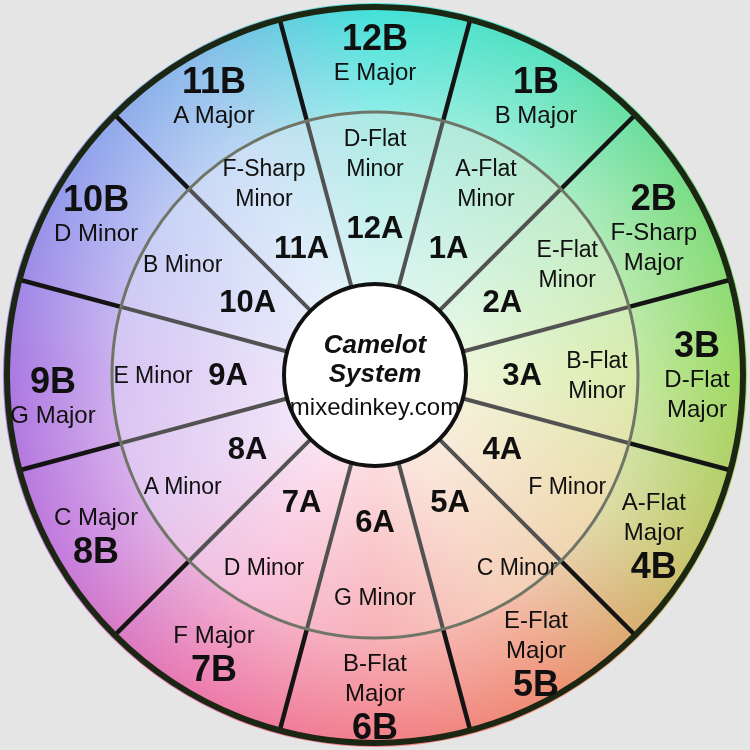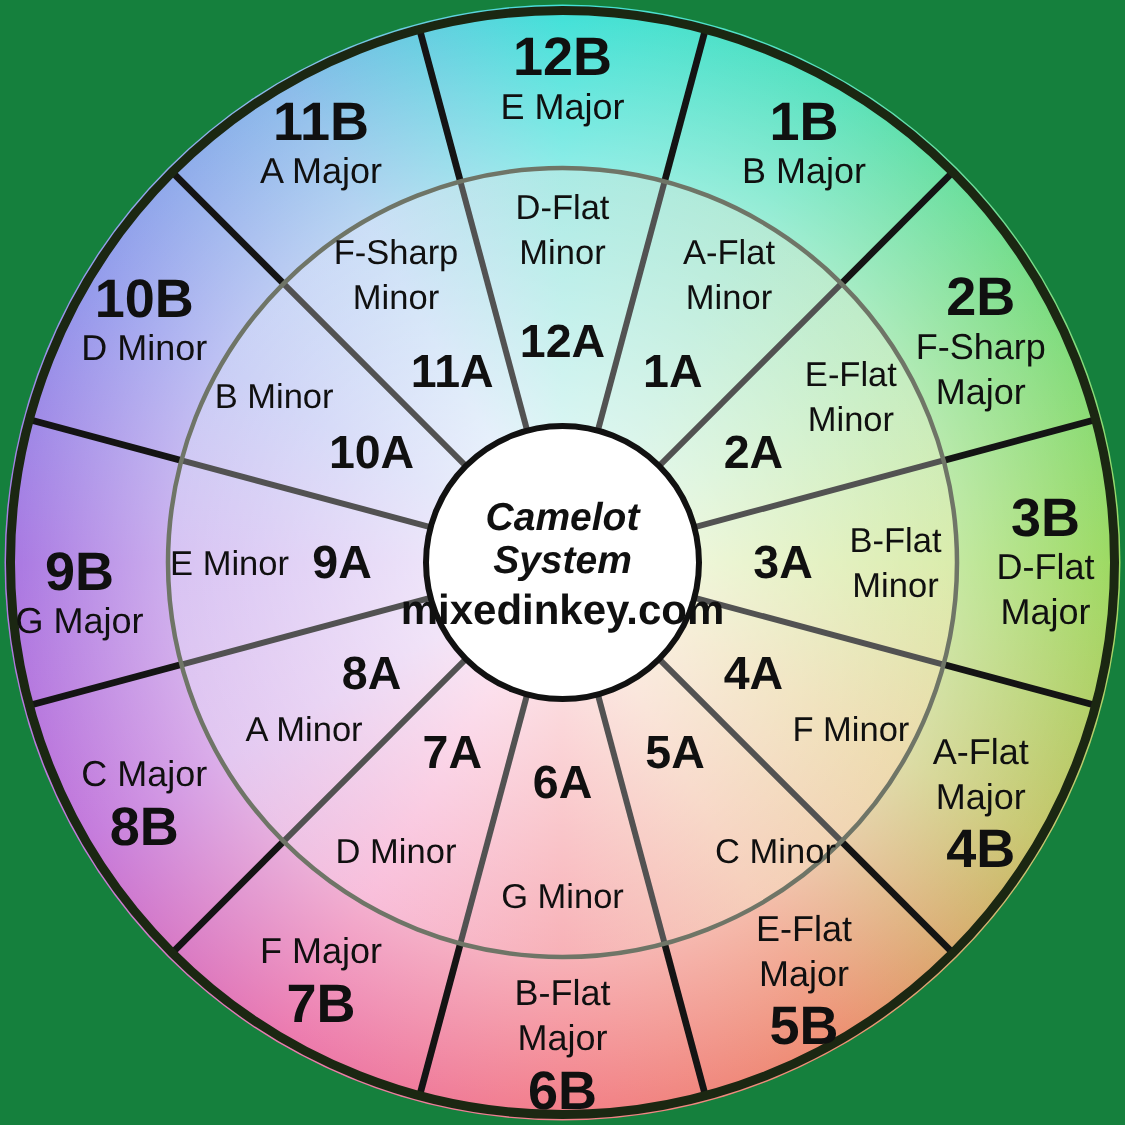--- a/index.html
+++ b/index.html
@@ -1,17 +1,17 @@
 <!DOCTYPE html>
 <html><head>
 <meta charset="utf-8">
 <style>
   html,body{margin:0;padding:0;background:#fff;}
   .stage{
-    position:relative;width:750px;height:750px;background:#15803d;overflow:hidden;
+    position:relative;width:750px;height:750px;background:#e5e5e5;overflow:hidden;
     font-family:"Liberation Sans",sans-serif;color:#101010;
   }
   .layer{position:absolute;border-radius:50%;}
   .ring-outer,.ring-outer-fade{left:3px;top:3px;width:744px;height:744px;}
   .ring-inner,.ring-inner-fade{left:112px;top:112px;width:526px;height:526px;}
   .ring-outer-fade{background:radial-gradient(circle closest-side,
       rgba(255,255,255,0.42) 0%,rgba(255,255,255,0.40) 70%,rgba(255,255,255,0) 98%);}
   .ring-inner-fade{background:radial-gradient(circle closest-side,
       rgba(255,255,255,0.78) 0%,rgba(255,255,255,0.55) 36%,rgba(255,255,255,0.05) 100%);}
   svg.lines{position:absolute;left:0;top:0;}
@@ -25,21 +25,21 @@
   .i-nm{font-size:23px;font-weight:400;line-height:30px;}
   .i-num{position:absolute;transform:translate(-50%,-50%);font-size:31px;
     font-weight:700;line-height:34px;white-space:nowrap;}
   .center-circle{
     position:absolute;left:282px;top:282px;width:178px;height:178px;
     background:#ffffff;border:4px solid #111;border-radius:50%;
     display:flex;flex-direction:column;align-items:center;justify-content:center;
     gap:4px;text-align:center;z-index:5;
   }
   .ctitle{font-size:26px;font-weight:700;line-height:29px;font-style:italic;}
-  .csub{font-size:28px;font-weight:700;line-height:29px;}
+  .csub{font-size:24px;font-weight:400;line-height:29px;}
 </style>
 </head>
 <body>
 
 <div class="stage">
   <div class="layer ring-outer" id="ringOuter" style="background: conic-gradient(rgb(67, 225, 216) 0deg, rgb(91, 226, 190) 30deg, rgb(124, 221, 134) 60deg, rgb(158, 218, 100) 90deg, rgb(199, 199, 111) 120deg, rgb(238, 145, 116) 150deg, rgb(243, 128, 138) 180deg, rgb(236, 123, 175) 210deg, rgb(197, 123, 220) 240deg, rgb(170, 121, 226) 270deg, rgb(149, 155, 236) 300deg, rgb(140, 188, 234) 330deg, rgb(67, 225, 216) 360deg);"></div>
   <div class="layer ring-outer-fade"></div>
   <div class="layer ring-inner" id="ringInner" style="background: conic-gradient(rgb(166, 233, 227) 0deg, rgb(175, 233, 211) 30deg, rgb(193, 236, 190) 60deg, rgb(216, 235, 167) 90deg, rgb(236, 217, 169) 120deg, rgb(245, 203, 181) 150deg, rgb(247, 173, 179) 180deg, rgb(248, 186, 216) 210deg, rgb(225, 196, 240) 240deg, rgb(213, 191, 242) 270deg, rgb(198, 204, 245) 300deg, rgb(200, 221, 246) 330deg, rgb(166, 233, 227) 360deg);"></div>
   <div class="layer ring-inner-fade"></div>
   <svg class="lines" id="lineSvg" width="750" height="750" viewBox="0 0 750 750">
@@ -141,21 +141,21 @@
         <div class="o-num">7B</div>
       </div>
       <div class="i-nm-block" style="left: 264px; top: 567.258px;">
         <div class="i-nm">D Minor</div>
       </div>
       <div class="i-num" style="left: 301.5px; top: 502.306px;">7A</div>
       <div class="o-label" style="left: 96.1398px; top: 536px;">
         <div class="o-nm">C Major</div>
         <div class="o-num">8B</div>
       </div>
-      <div class="i-nm-block" style="left: 182.742px; top: 486px; margin-left: 20px;">
+      <div class="i-nm-block" style="left: 182.742px; top: 486px;">
         <div class="i-nm">A Minor</div>
       </div>
       <div class="i-num" style="left: 247.694px; top: 448.5px;">8A</div>
       <div class="o-label" style="left: 53px; top: 396px;">
         <div class="o-num">9B</div>
         <div class="o-nm">G Major</div>
       </div>
       <div class="i-nm-block" style="left: 153px; top: 375px;">
         <div class="i-nm">E Minor</div>
       </div>

